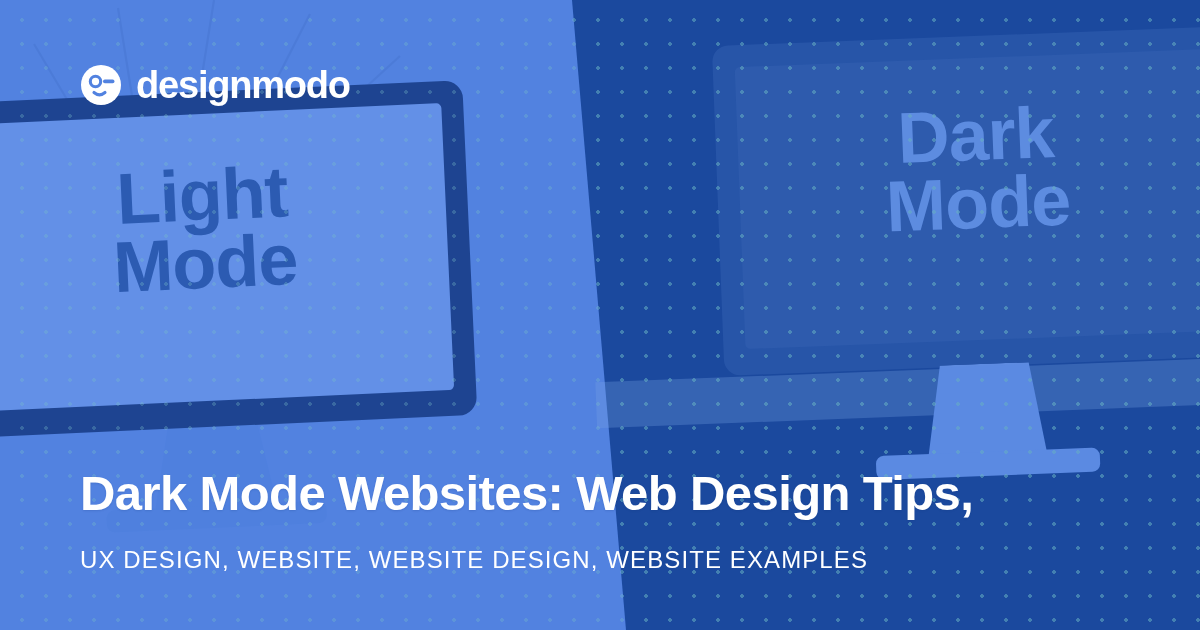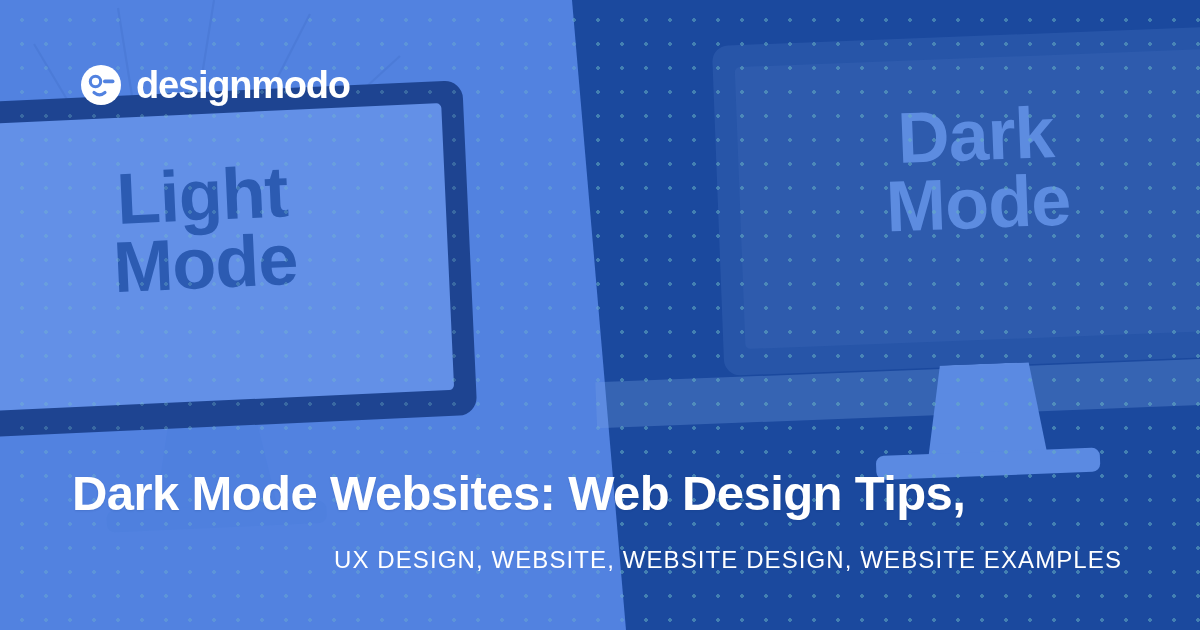--- a/index.html
+++ b/index.html
@@ -193,41 +193,40 @@
     color: #ffffff;
     font-size: 38px;
     font-weight: 700;
     letter-spacing: -1.2px;
     line-height: 1;
   }
 
   
   .text-block {
     position: absolute;
-    left: 72px;
+    left: 80px;
     bottom: 58px;
     width: 1050px;
   }
   .headline {
     color: #ffffff;
     font-size: 49px;
     font-weight: 700;
     line-height: 1.17;
     letter-spacing: -.6px;
     margin: 0 0 26px 0;
     text-shadow: 0 1px 2px rgba(20,50,110,.16);
   }
   .tags {
     color: #ffffff;
     font-size: 24px;
     font-weight: 400;
     letter-spacing: 1.1px;
     line-height: 1;
     margin: 0;
-    text-align: right;
   }
 </style>
 </head>
 <body>
 
 <div id="card">
 
   <div class="bg-left"></div>
   <div class="bg-right"></div>
 

